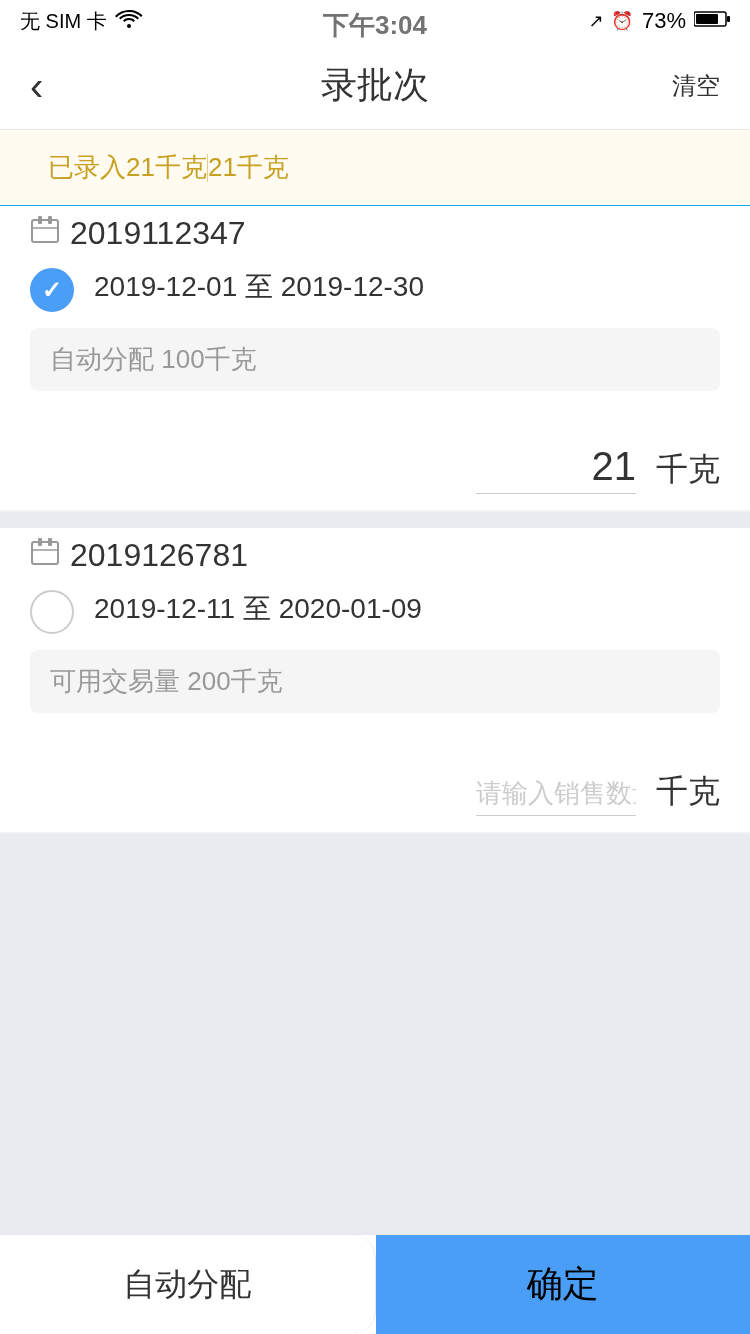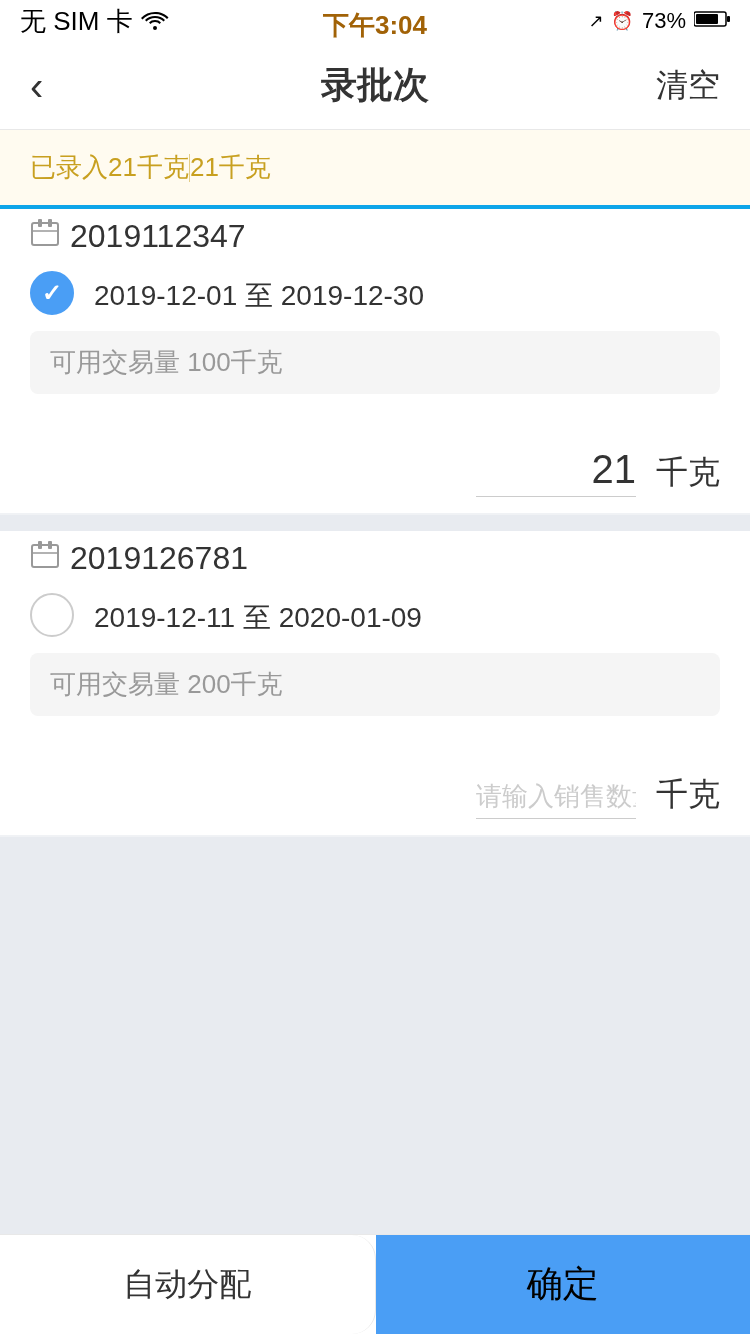--- a/index.html
+++ b/index.html
@@ -18,29 +18,28 @@
       height: 42px;
       background: #fff;
       display: flex;
       align-items: center;
       justify-content: space-between;
       padding: 0 20px;
       font-size: 24px;
     }
     .status-left {
       display: flex;
-      align-items: center;
       gap: 8px;
-      font-size: 26px;
+      font-size: 20px;
       color: #000;
     }
     .status-center {
       font-size: 26px;
       font-weight: 600;
-      color: #a16207;
+      color: #737373;
       position: absolute;
       left: 50%;
       transform: translateX(-50%);
       top: 8px;
     }
     .status-right {
       display: flex;
       align-items: center;
       gap: 8px;
       font-size: 22px;
@@ -59,39 +58,39 @@
       border-bottom: 1px solid #e8e8e8;
     }
     .nav-back {
       font-size: 40px;
       color: #333;
       cursor: pointer;
       line-height: 1;
     }
     .nav-title {
       font-size: 36px;
-      font-weight: 700;
+      font-weight: 400;
       color: #333;
       position: absolute;
       left: 50%;
       transform: translateX(-50%);
     }
     .nav-action {
-      font-size: 32px;
+      font-size: 24px;
       color: #333;
       cursor: pointer;
     }
 
     
     .info-banner {
       background: #fffbf0;
-      padding: 20px 30px;
-      display: flex;
-      align-items: center;
-      border-bottom: 4px solid #0ea5e9;
+      padding: 20px 48px;
+      display: flex;
+      align-items: center;
+      border-bottom: 1px solid #0ea5e9;
     }
     .info-item {
       font-size: 26px;
       color: #c8a020;
     }
     .info-divider {
       width: 1px;
       height: 28px;
       background: #c8a020;
       opacity: 0.5;
@@ -115,21 +114,21 @@
       color: #666;
       font-size: 28px;
     }
     .batch-id-text {
       font-size: 32px;
       color: #333;
       font-weight: 500;
     }
     .batch-date-row {
       display: flex;
-      align-items: flex-end;
+      align-items: flex-start;
       gap: 20px;
       margin-bottom: 16px;
     }
     .radio-btn {
       width: 44px;
       height: 44px;
       border-radius: 50%;
       border: 2px solid #ccc;
       background: #fff;
       flex-shrink: 0;
@@ -287,21 +286,21 @@
           <rect x="18" y="0" width="4" height="8" rx="1" fill="#999"></rect>
           <line x1="2" y1="12" x2="28" y2="12" stroke="#999" stroke-width="1.5"></line>
         </svg>
       </span>
       <span class="batch-id-text">2019112347</span>
     </div>
     <div class="batch-date-row">
       <div class="radio-btn checked"></div>
       <span class="batch-date-text">2019-12-01 至 2019-12-30</span>
     </div>
-    <div class="available-qty-box">可用交易量 100千克</div>
+    <div class="available-qty-box">自动分配 100千克</div>
   </div>
   <div class="qty-input-row">
     <div class="qty-underline">
       <input class="qty-input" type="text" value="21" style="">
     </div>
     <span class="qty-unit">千克</span>
   </div>
 </div>
 
 <div class="section-divider"></div>

